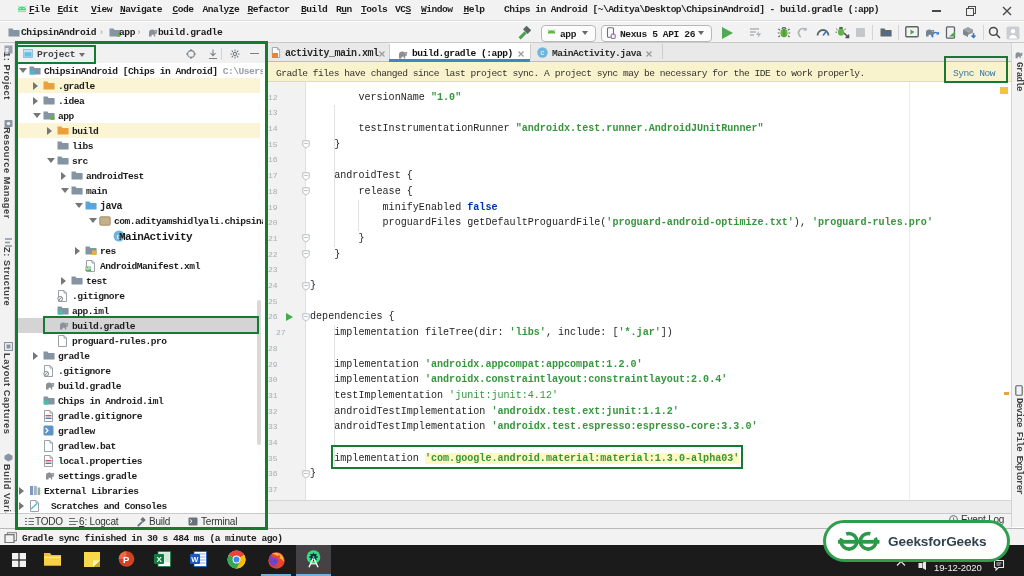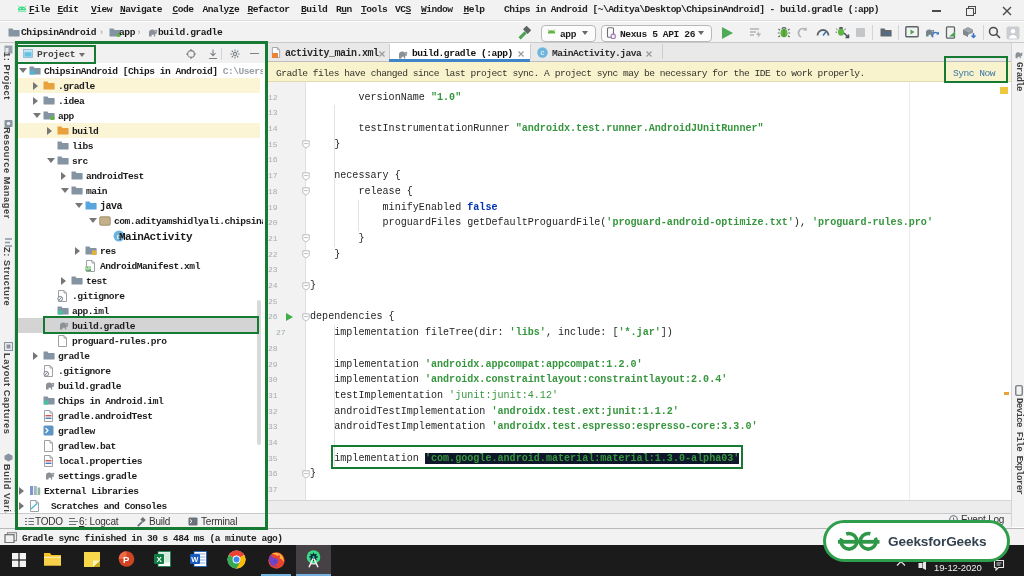--- a/index.html
+++ b/index.html
@@ -311,21 +311,21 @@
       <path d="M0.5 1.5h4l1 1.4h5.5a.6.6 0 01.6.6v5.4a.6.6 0 01-.6.6H1.1a.6.6 0 01-.6-.6z" fill="#8494a2"></path>
       <rect x="1" y="5.5" width="4.5" height="4" fill="#49c0a0"></rect>
     </svg>
 <div class="a b mono" style="left:43px;top:332.5px;font-size:9.6px;color:#1c1c1c;letter-spacing:-0.5px;white-space:nowrap">Chips in Android.iml</div>
 <svg class="a" style="left:28px;top:347.0px" width="11" height="12" viewBox="0 0 11 12">
       <path d="M1.5 0.5h5.5L9.5 3v8.5h-8z" fill="#fdfdfd" stroke="#9aa2a8" stroke-width="1"></path>
       <path d="M7 0.5V3h2.5" fill="none" stroke="#9aa2a8" stroke-width="1"></path>
       <rect x="2.5" y="5" width="6" height="1.4" fill="#d84f4f"></rect>
       <rect x="2.5" y="7.6" width="6" height="1.4" fill="#4a7cc0"></rect>
     </svg>
-<div class="a b mono" style="left:43px;top:347.5px;font-size:9.6px;color:#1c1c1c;letter-spacing:-0.5px;white-space:nowrap">gradle.androidTest</div>
+<div class="a b mono" style="left:43px;top:347.5px;font-size:9.6px;color:#1c1c1c;letter-spacing:-0.5px;white-space:nowrap">gradle.gitignore</div>
 <svg class="a" style="left:28px;top:362.0px" width="11" height="11">
       <rect x="0.5" y="0.5" width="10" height="10" rx="1.5" fill="#5c95c5"></rect>
       <path d="M2.5 3l2.5 2.5L2.5 8" stroke="#fff" stroke-width="1.2" fill="none"></path>
     </svg>
 <div class="a b mono" style="left:43px;top:362.5px;font-size:9.6px;color:#1c1c1c;letter-spacing:-0.5px;white-space:nowrap">gradlew</div>
 <svg class="a" style="left:28px;top:377.0px" width="11" height="12" viewBox="0 0 11 12">
       <path d="M1.5 0.5h5.5L9.5 3v8.5h-8z" fill="#fdfdfd" stroke="#9aa2a8" stroke-width="1"></path>
       <path d="M7 0.5V3h2.5" fill="none" stroke="#9aa2a8" stroke-width="1"></path>
     </svg>
 <div class="a b mono" style="left:43px;top:377.5px;font-size:9.6px;color:#1c1c1c;letter-spacing:-0.5px;white-space:nowrap">gradlew.bat</div>
@@ -399,21 +399,21 @@
 <div class="a" style="left:909px;top:82px;width:1px;height:418px;background:#ececec"></div>
 <div class="a mono" style="left:268px;top:89.65px;width:14px;height:15.7px;line-height:15.7px;font-size:8px;color:#a6adb3">12</div>
 <div class="a mono" style="left:310.0px;top:89.65px;height:15.7px;line-height:15.7px;font-size:10.08px;white-space:pre;letter-spacing:0px"><span style="color:#1f1f1f">        versionName </span><span style="color:#36963e;font-weight:bold">"1.0"</span></div>
 <div class="a mono" style="left:268px;top:105.35px;width:14px;height:15.7px;line-height:15.7px;font-size:8px;color:#a6adb3">13</div>
 <div class="a mono" style="left:268px;top:121.05px;width:14px;height:15.7px;line-height:15.7px;font-size:8px;color:#a6adb3">14</div>
 <div class="a mono" style="left:310.0px;top:121.05px;height:15.7px;line-height:15.7px;font-size:10.08px;white-space:pre;letter-spacing:0px"><span style="color:#1f1f1f">        testInstrumentationRunner </span><span style="color:#36963e;font-weight:bold">"androidx.test.runner.AndroidJUnitRunner"</span></div>
 <div class="a mono" style="left:268px;top:136.75px;width:14px;height:15.7px;line-height:15.7px;font-size:8px;color:#a6adb3">15</div>
 <div class="a mono" style="left:310.0px;top:136.75px;height:15.7px;line-height:15.7px;font-size:10.08px;white-space:pre;letter-spacing:0px"><span style="color:#1f1f1f">    }</span></div>
 <div class="a mono" style="left:268px;top:152.45px;width:14px;height:15.7px;line-height:15.7px;font-size:8px;color:#a6adb3">16</div>
 <div class="a mono" style="left:268px;top:168.15px;width:14px;height:15.7px;line-height:15.7px;font-size:8px;color:#a6adb3">17</div>
-<div class="a mono" style="left:310.0px;top:168.15px;height:15.7px;line-height:15.7px;font-size:10.08px;white-space:pre;letter-spacing:0px"><span style="color:#1f1f1f">    necessary {</span></div>
+<div class="a mono" style="left:310.0px;top:168.15px;height:15.7px;line-height:15.7px;font-size:10.08px;white-space:pre;letter-spacing:0px"><span style="color:#1f1f1f">    androidTest {</span></div>
 <div class="a mono" style="left:268px;top:183.85px;width:14px;height:15.7px;line-height:15.7px;font-size:8px;color:#a6adb3">18</div>
 <div class="a mono" style="left:310.0px;top:183.85px;height:15.7px;line-height:15.7px;font-size:10.08px;white-space:pre;letter-spacing:0px"><span style="color:#1f1f1f">        release {</span></div>
 <div class="a mono" style="left:268px;top:199.55px;width:14px;height:15.7px;line-height:15.7px;font-size:8px;color:#a6adb3">19</div>
 <div class="a mono" style="left:310.0px;top:199.55px;height:15.7px;line-height:15.7px;font-size:10.08px;white-space:pre;letter-spacing:0px"><span style="color:#1f1f1f">            minifyEnabled </span><span style="color:#0033b3;font-weight:bold">false</span></div>
 <div class="a mono" style="left:268px;top:215.25px;width:14px;height:15.7px;line-height:15.7px;font-size:8px;color:#a6adb3">20</div>
 <div class="a mono" style="left:310.0px;top:215.25px;height:15.7px;line-height:15.7px;font-size:10.08px;white-space:pre;letter-spacing:0px"><span style="color:#1f1f1f">            proguardFiles getDefaultProguardFile(</span><span style="color:#36963e;font-weight:bold">'proguard-android-optimize.txt'</span><span style="color:#1f1f1f">), </span><span style="color:#36963e;font-weight:bold">'proguard-rules.pro'</span></div>
 <div class="a mono" style="left:268px;top:230.95px;width:14px;height:15.7px;line-height:15.7px;font-size:8px;color:#a6adb3">21</div>
 <div class="a mono" style="left:310.0px;top:230.95px;height:15.7px;line-height:15.7px;font-size:10.08px;white-space:pre;letter-spacing:0px"><span style="color:#1f1f1f">        }</span></div>
 <div class="a mono" style="left:268px;top:246.65px;width:14px;height:15.7px;line-height:15.7px;font-size:8px;color:#a6adb3">22</div>
 <div class="a mono" style="left:310.0px;top:246.65px;height:15.7px;line-height:15.7px;font-size:10.08px;white-space:pre;letter-spacing:0px"><span style="color:#1f1f1f">    }</span></div>
@@ -431,21 +431,21 @@
 <div class="a mono" style="left:268px;top:372.25px;width:14px;height:15.7px;line-height:15.7px;font-size:8px;color:#a6adb3">30</div>
 <div class="a mono" style="left:310.0px;top:372.25px;height:15.7px;line-height:15.7px;font-size:10.08px;white-space:pre;letter-spacing:0px"><span style="color:#1f1f1f">    implementation </span><span style="color:#36963e;font-weight:bold">'androidx.constraintlayout:constraintlayout:2.0.4'</span></div>
 <div class="a mono" style="left:268px;top:387.95px;width:14px;height:15.7px;line-height:15.7px;font-size:8px;color:#a6adb3">31</div>
 <div class="a mono" style="left:310.0px;top:387.95px;height:15.7px;line-height:15.7px;font-size:10.08px;white-space:pre;letter-spacing:0px"><span style="color:#1f1f1f">    testImplementation </span><span style="color:#36963e;font-weight:normal">'junit:junit:4.12'</span></div>
 <div class="a mono" style="left:268px;top:403.65px;width:14px;height:15.7px;line-height:15.7px;font-size:8px;color:#a6adb3">32</div>
 <div class="a mono" style="left:310.0px;top:403.65px;height:15.7px;line-height:15.7px;font-size:10.08px;white-space:pre;letter-spacing:0px"><span style="color:#1f1f1f">    androidTestImplementation </span><span style="color:#36963e;font-weight:bold">'androidx.test.ext:junit:1.1.2'</span></div>
 <div class="a mono" style="left:268px;top:419.35px;width:14px;height:15.7px;line-height:15.7px;font-size:8px;color:#a6adb3">33</div>
 <div class="a mono" style="left:310.0px;top:419.35px;height:15.7px;line-height:15.7px;font-size:10.08px;white-space:pre;letter-spacing:0px"><span style="color:#1f1f1f">    androidTestImplementation </span><span style="color:#36963e;font-weight:bold">'androidx.test.espresso:espresso-core:3.3.0'</span></div>
 <div class="a mono" style="left:268px;top:435.05px;width:14px;height:15.7px;line-height:15.7px;font-size:8px;color:#a6adb3">34</div>
 <div class="a mono" style="left:268px;top:450.75px;width:14px;height:15.7px;line-height:15.7px;font-size:8px;color:#a6adb3">35</div>
-<div class="a mono" style="left:310.0px;top:450.75px;height:15.7px;line-height:15.7px;font-size:10.08px;white-space:pre;letter-spacing:0px"><span style="color:#1f1f1f">    implementation </span><span style="color:#36963e;font-weight:bold;background:#0f172a">'com.google.android.material:material:1.3.0-alpha03'</span></div>
+<div class="a mono" style="left:310.0px;top:450.75px;height:15.7px;line-height:15.7px;font-size:10.08px;white-space:pre;letter-spacing:0px"><span style="color:#1f1f1f">    implementation </span><span style="color:#36963e;font-weight:bold;background:#fef9c3">'com.google.android.material:material:1.3.0-alpha03'</span></div>
 <div class="a mono" style="left:268px;top:466.45px;width:14px;height:15.7px;line-height:15.7px;font-size:8px;color:#a6adb3">36</div>
 <div class="a mono" style="left:310.0px;top:466.45px;height:15.7px;line-height:15.7px;font-size:10.08px;white-space:pre;letter-spacing:0px"><span style="color:#1f1f1f">}</span></div>
 <div class="a mono" style="left:268px;top:482.15px;width:14px;height:15.7px;line-height:15.7px;font-size:8px;color:#a6adb3">37</div>
 <svg class="a" style="left:302px;top:140.25px" width="8" height="9" viewBox="0 0 8 9">
     <path d="M0.8 0.8h6.4v4.8L4 8.2 0.8 5.6z" fill="#fff" stroke="#b6bcc2" stroke-width="1"></path>
     <line x1="2.2" y1="3.6" x2="5.8" y2="3.6" stroke="#b6bcc2" stroke-width="1"></line>
   </svg>
 <svg class="a" style="left:302px;top:171.65px" width="8" height="9" viewBox="0 0 8 9">
     <path d="M0.8 0.8h6.4v4.8L4 8.2 0.8 5.6z" fill="#fff" stroke="#b6bcc2" stroke-width="1"></path>
     <line x1="2.2" y1="3.6" x2="5.8" y2="3.6" stroke="#b6bcc2" stroke-width="1"></line>

